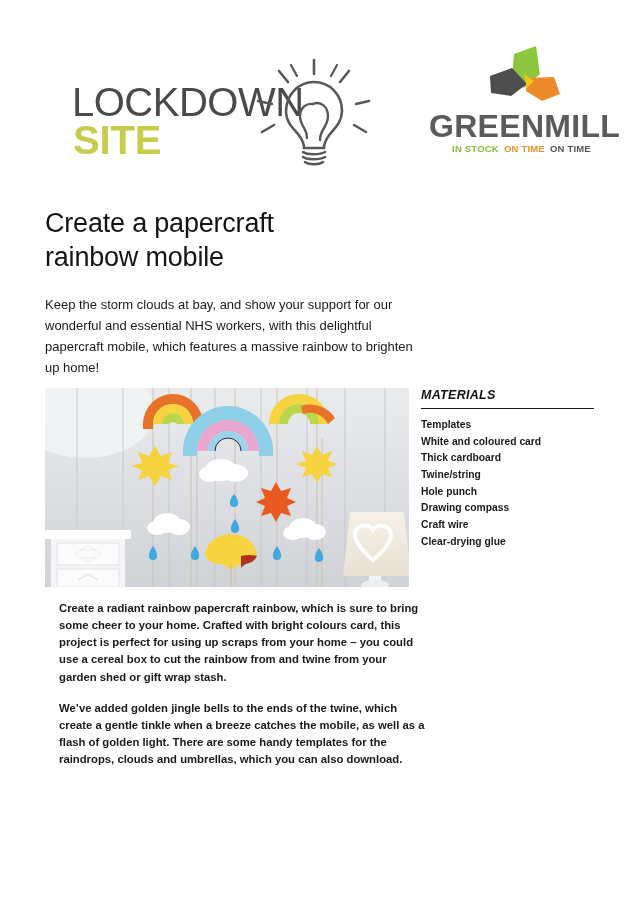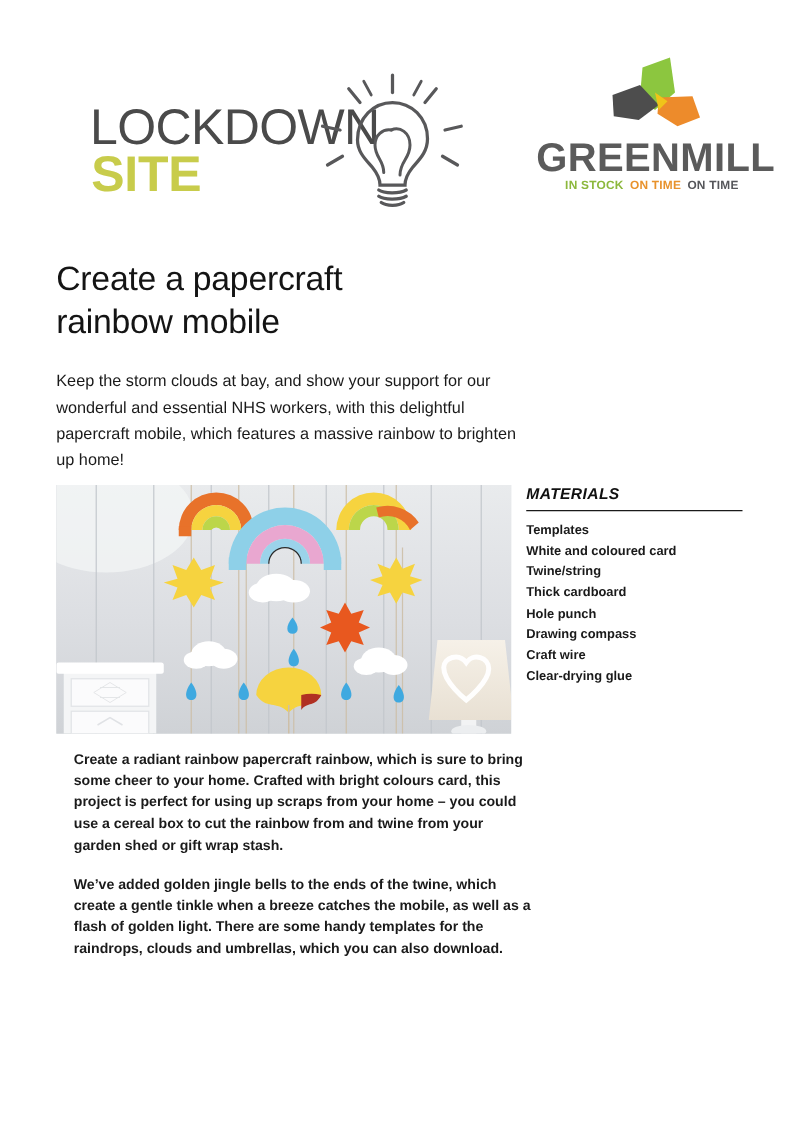--- a/index.html
+++ b/index.html
@@ -361,22 +361,22 @@
     </g>
   </svg>
 </div>
 
 <div class="materials">
   <div class="materials-title">MATERIALS</div>
   <div class="materials-rule"></div>
   <ul class="materials-list">
     <li>Templates</li>
     <li>White and coloured card</li>
+    <li>Thick cardboard</li>
     <li>Twine/string</li>
-    <li>Thick cardboard</li>
     <li>Hole punch</li>
     <li>Drawing compass</li>
     <li>Craft wire</li>
     <li>Clear-drying glue</li>
   </ul>
 </div>
 
 <div class="body-copy">
   <p>Create a radiant rainbow papercraft rainbow, which is sure to bring some cheer to your home. Crafted with bright colours card, this project is perfect for using up scraps from your home – you could use a cereal box to cut the rainbow from and twine from your garden shed or gift wrap stash.</p>
   <p>We’ve added golden jingle bells to the ends of the twine, which create a gentle tinkle when a breeze catches the mobile, as well as a flash of golden light. There are some handy templates for the raindrops, clouds and umbrellas, which you can also download.</p>

